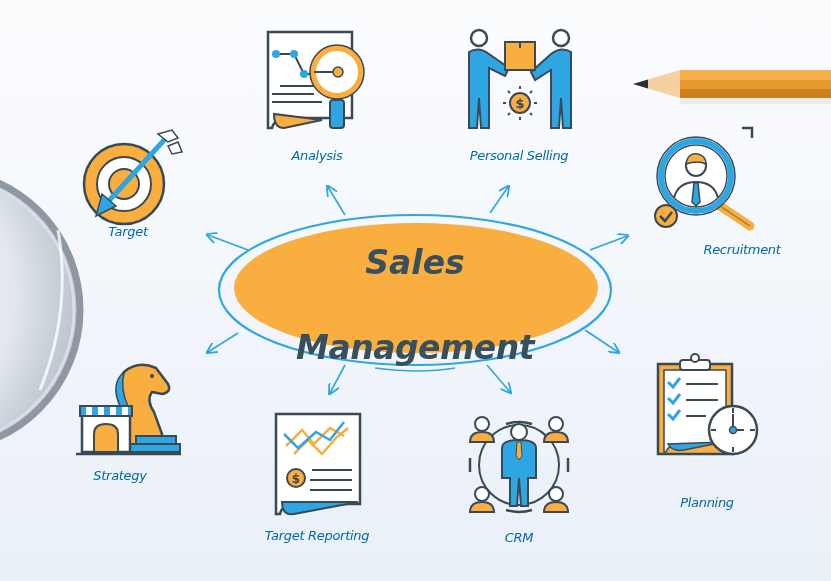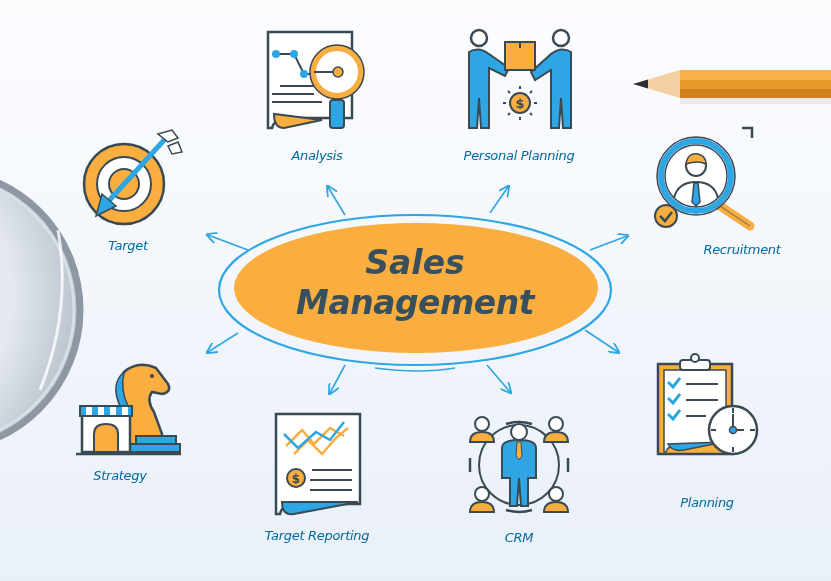--- a/index.html
+++ b/index.html
@@ -6,21 +6,21 @@
   body{width:831px;height:581px;overflow:hidden;position:relative;
     background:linear-gradient(180deg,#fbfcfe 0%,#f1f5fb 60%,#eaf0f8 100%);
     font-family:"DejaVu Serif", serif;}
   .canvas{position:absolute;left:0;top:0;width:831px;height:581px;}
   .label{position:absolute;font-family:"DejaVu Sans", sans-serif;font-style:italic;
     font-size:13px;color:#0369a1;letter-spacing:-0.3px;white-space:nowrap;transform:translateX(-50%);}
   .center-title{position:absolute;left:415px;top:243px;transform:translateX(-50%);
     text-align:center;font-family:"DejaVu Sans", sans-serif;font-weight:bold;font-style:italic;
     color:#38505e;line-height:40px;}
   .center-title .l1{font-size:33px;display:block;text-align:center;}
-  .center-title .l2{font-size:33px;display:block;letter-spacing:-0.5px;}
+  .center-title .l2{font-size:33px;display:block;letter-spacing:-0.5px;margin-top:45px;}
   .icon{position:absolute;}
 </style>
 </head>
 <body>
 
 <div class="canvas">
 
   <svg class="icon" style="left:0;top:170px" width="90" height="280" viewBox="0 0 90 280">
     <defs>
       <radialGradient id="lens" cx="20%" cy="45%" r="80%">
@@ -100,21 +100,21 @@
       <line x1="55" y1="58" x2="55" y2="61"></line>
         <line x1="55" y1="89" x2="55" y2="92"></line>
       <line x1="38" y1="75" x2="41" y2="75"></line>
         <line x1="69" y1="75" x2="72" y2="75"></line>
       <line x1="43" y1="63" x2="45" y2="65"></line>
         <line x1="65" y1="85" x2="67" y2="87"></line>
       <line x1="67" y1="63" x2="65" y2="65"></line>
         <line x1="45" y1="85" x2="43" y2="87"></line>
     </g>
   </svg>
-  <div class="label" style="left:519px;top:148px">Personal Planning</div>
+  <div class="label" style="left:519px;top:148px">Personal Selling</div>
 
   <svg class="icon" style="left:652px;top:126px" width="110" height="110" viewBox="0 0 110 110">
     <polyline points="90,2 100,2 100,12" fill="none" stroke="#3a4a55" stroke-width="2.5"></polyline>
     <line x1="68" y1="80" x2="98" y2="100" stroke="#f9ae3f" stroke-width="9" stroke-linecap="round"></line>
     <line x1="68" y1="80" x2="98" y2="100" stroke="#3a4a55" stroke-width="1.5" stroke-dasharray="0" opacity="0.5"></line>
     <circle cx="44" cy="50" r="35" fill="#fff" stroke="#2ea6e3" stroke-width="6"></circle>
     <circle cx="44" cy="50" r="39" fill="none" stroke="#3a4a55" stroke-width="1.5"></circle>
     <circle cx="44" cy="50" r="31" fill="none" stroke="#3a4a55" stroke-width="1.5"></circle>
     <circle cx="44" cy="40" r="10" fill="#fff" stroke="#3a4a55" stroke-width="2"></circle>
     <path d="M34 38 Q36 26 46 28 Q54 30 54 38 Q46 34 34 38Z" fill="#f9ae3f" stroke="#3a4a55" stroke-width="1.5"></path>
@@ -127,21 +127,21 @@
 
   <svg class="icon" style="left:78px;top:128px" width="105" height="100" viewBox="0 0 105 100">
     <circle cx="46" cy="56" r="40" fill="#f9ae3f" stroke="#3a4a55" stroke-width="2.5"></circle>
     <circle cx="46" cy="56" r="27" fill="#fff" stroke="#3a4a55" stroke-width="2"></circle>
     <circle cx="46" cy="56" r="15" fill="#f9ae3f" stroke="#3a4a55" stroke-width="2"></circle>
     <line x1="88" y1="10" x2="28" y2="76" stroke="#2ea6e3" stroke-width="5"></line>
     <polygon points="18,88 24,66 38,78" fill="#2ea6e3" stroke="#3a4a55" stroke-width="1.5"></polygon>
     <polygon points="80,6 94,2 100,10 90,14" fill="#fff" stroke="#3a4a55" stroke-width="1.5"></polygon>
     <polygon points="90,18 100,14 104,24 94,26" fill="#fff" stroke="#3a4a55" stroke-width="1.5"></polygon>
   </svg>
-  <div class="label" style="left:128px;top:238px">Target</div>
+  <div class="label" style="left:128px;top:224px">Target</div>
 
   <svg class="icon" style="left:76px;top:354px" width="105" height="105" viewBox="0 0 105 105">
     <path d="M50 98 L50 50 Q38 34 48 18 Q62 6 80 14 L92 30 Q96 38 86 40 L76 38 Q70 46 78 58 L86 80 L86 98 Z" fill="#f9ae3f" stroke="#3a4a55" stroke-width="2.5"></path>
     <path d="M48 18 Q44 36 52 52 L44 52 Q34 30 48 18Z" fill="#2ea6e3" stroke="#3a4a55" stroke-width="1.5"></path>
     <circle cx="76" cy="22" r="2" fill="#3a4a55"></circle>
     <rect x="60" y="82" width="40" height="8" fill="#2ea6e3" stroke="#3a4a55" stroke-width="2"></rect>
     <rect x="54" y="90" width="50" height="8" fill="#2ea6e3" stroke="#3a4a55" stroke-width="2"></rect>
     <rect x="6" y="58" width="48" height="40" fill="#fff" stroke="#3a4a55" stroke-width="2.5"></rect>
     <rect x="4" y="52" width="52" height="10" fill="#2ea6e3" stroke="#3a4a55" stroke-width="2"></rect>
     <g fill="#fff">

